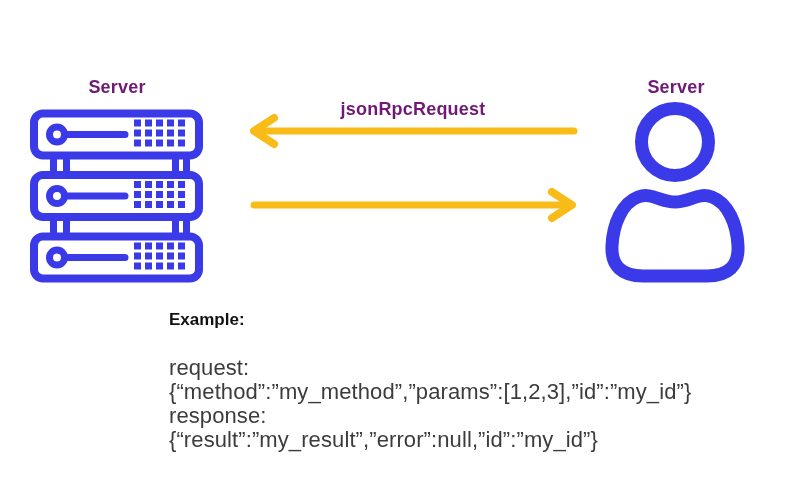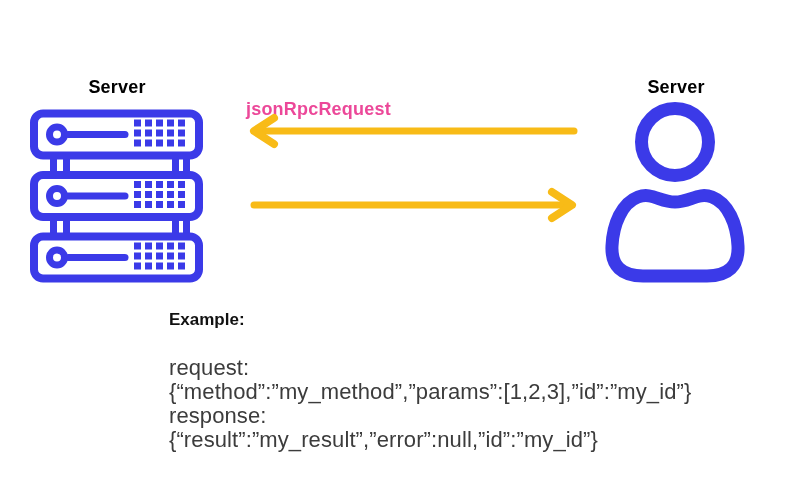--- a/index.html
+++ b/index.html
@@ -8,21 +8,21 @@
     width: 800px;
     height: 480px;
     background: #ffffff;
     overflow: hidden;
     font-family: "Liberation Sans", sans-serif;
   }
   .node-label {
     position: absolute;
     font-size: 18px;
     font-weight: 700;
-    color: #000000;
+    color: #701a75;
     text-align: center;
     letter-spacing: 0.2px;
   }
   .server-label { left: 31px; top: 77px; width: 172px; }
   .client-label { left: 600px; top: 77px; width: 152px; }
 
   .server-icon {
     position: absolute;
     left: 30px; top: 109px;
     width: 173px; height: 174px;
@@ -36,22 +36,22 @@
   }
 
   .arrow { position: absolute; color: #F8BB17; }
   .request-arrow  { left: 246px; top: 113px; width: 334px; height: 36px; }
   .response-arrow { left: 250px; top: 187px; width: 330px; height: 36px; }
 
   .arrow-label {
     position: absolute;
     font-size: 18px;
     font-weight: 700;
-    color: #ec4899;
-    text-align: left;
+    color: #701a75;
+    text-align: center;
     letter-spacing: 0.2px;
   }
   .request-label  { left: 246px; top: 99px;  width: 334px; }
   .response-label { left: 250px; top: 221px; width: 330px; }
 
   .example { position: absolute; left: 169px; top: 310px; }
   .example-heading {
     font-size: 17px;
     font-weight: 700;
     color: #111111;

